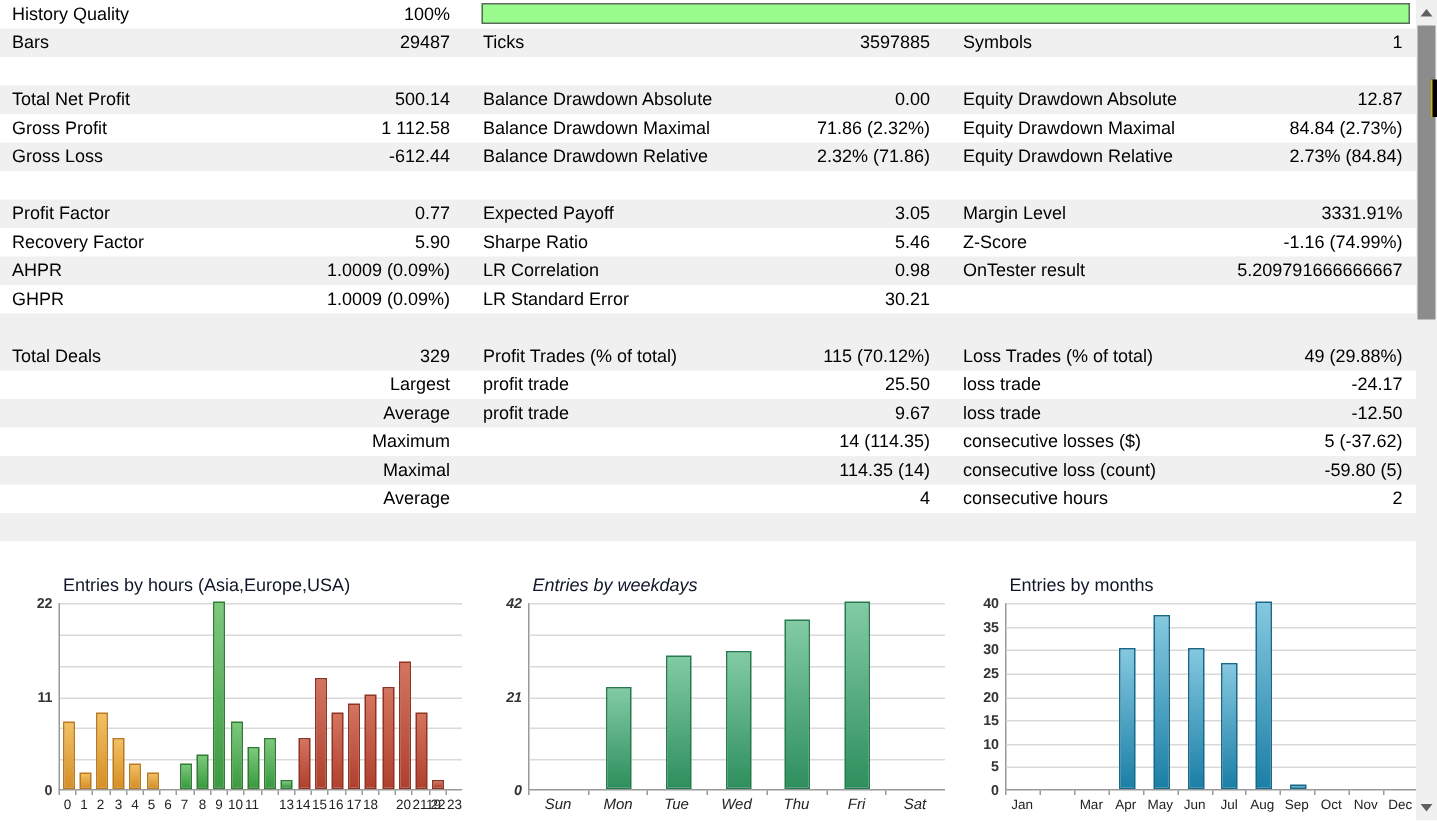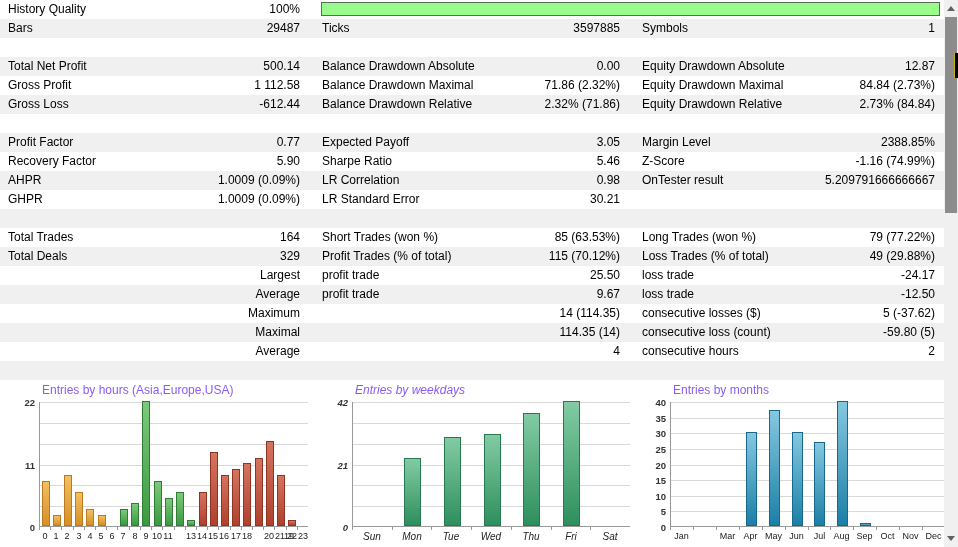--- a/index.html
+++ b/index.html
@@ -17,21 +17,21 @@
   .c0 { padding-left:8px;  padding-right:20px; }
   .c1 { padding-left:2px;  padding-right:20px; }
   .c2 { padding-left:2px;  padding-right:9px; }
 
   .progressbar { position:absolute; left:321px; top:2px; width:619px; height:14px;
     border:1px solid #5a6b5a; }
 
   
   #charts { position:absolute; left:0; top:380px; width:944px; height:167px; background:#fff; }
   .chart { position:absolute; top:0; height:167px; }
-  .chart-title { position:absolute; top:3px; font-size:12px; color:#8b5cf6; white-space:nowrap; }
+  .chart-title { position:absolute; top:3px; font-size:12px; color:#0f172a; white-space:nowrap; }
   .plot { position:absolute; top:22px; height:125px; border-left:1px solid #999; border-bottom:1px solid #999; }
   .gridline { position:absolute; left:0; right:0; height:1px; background:#d9d9d9; }
   .ylab { position:absolute; font-size:9.5px; font-weight:700; color:#333; text-align:right; width:30px; }
   .xlab { position:absolute; font-size:9px; color:#222; text-align:center; top:151px; }
   .xtick { position:absolute; width:1px; height:3px; background:#999; top:147px; }
   .bar { position:absolute; bottom:0; border:1px solid; }
 
   
   #scrollbar { position:absolute; left:944px; top:0; width:14px; height:547px; background:#f0f0f0; }
   .sb-btn { position:absolute; left:0; width:14px; height:17px; display:flex; align-items:center; justify-content:center; }
@@ -150,21 +150,21 @@
         <div class="cell c0">
           <span class="lbl">Profit Factor</span>
           <span class="val">0.77</span>
         </div>
         <div class="cell c1">
           <span class="lbl">Expected Payoff</span>
           <span class="val">3.05</span>
         </div>
         <div class="cell c2">
           <span class="lbl">Margin Level</span>
-          <span class="val">2388.85%</span>
+          <span class="val">3331.91%</span>
         </div>
       </div>
       <div class="row">
         <div class="cell c0">
           <span class="lbl">Recovery Factor</span>
           <span class="val">5.90</span>
         </div>
         <div class="cell c1">
           <span class="lbl">Sharpe Ratio</span>
           <span class="val">5.46</span>
@@ -207,34 +207,20 @@
           <span class="lbl"></span>
           <span class="val"></span>
         </div>
         <div class="cell c1">
           <span class="lbl"></span>
           <span class="val"></span>
         </div>
         <div class="cell c2">
           <span class="lbl"></span>
           <span class="val"></span>
-        </div>
-      </div>
-      <div class="row">
-        <div class="cell c0">
-          <span class="lbl">Total Trades</span>
-          <span class="val">164</span>
-        </div>
-        <div class="cell c1">
-          <span class="lbl">Short Trades (won %)</span>
-          <span class="val">85 (63.53%)</span>
-        </div>
-        <div class="cell c2">
-          <span class="lbl">Long Trades (won %)</span>
-          <span class="val">79 (77.22%)</span>
         </div>
       </div>
       <div class="row shade">
         <div class="cell c0">
           <span class="lbl">Total Deals</span>
           <span class="val">329</span>
         </div>
         <div class="cell c1">
           <span class="lbl">Profit Trades (% of total)</span>
           <span class="val">115 (70.12%)</span>

